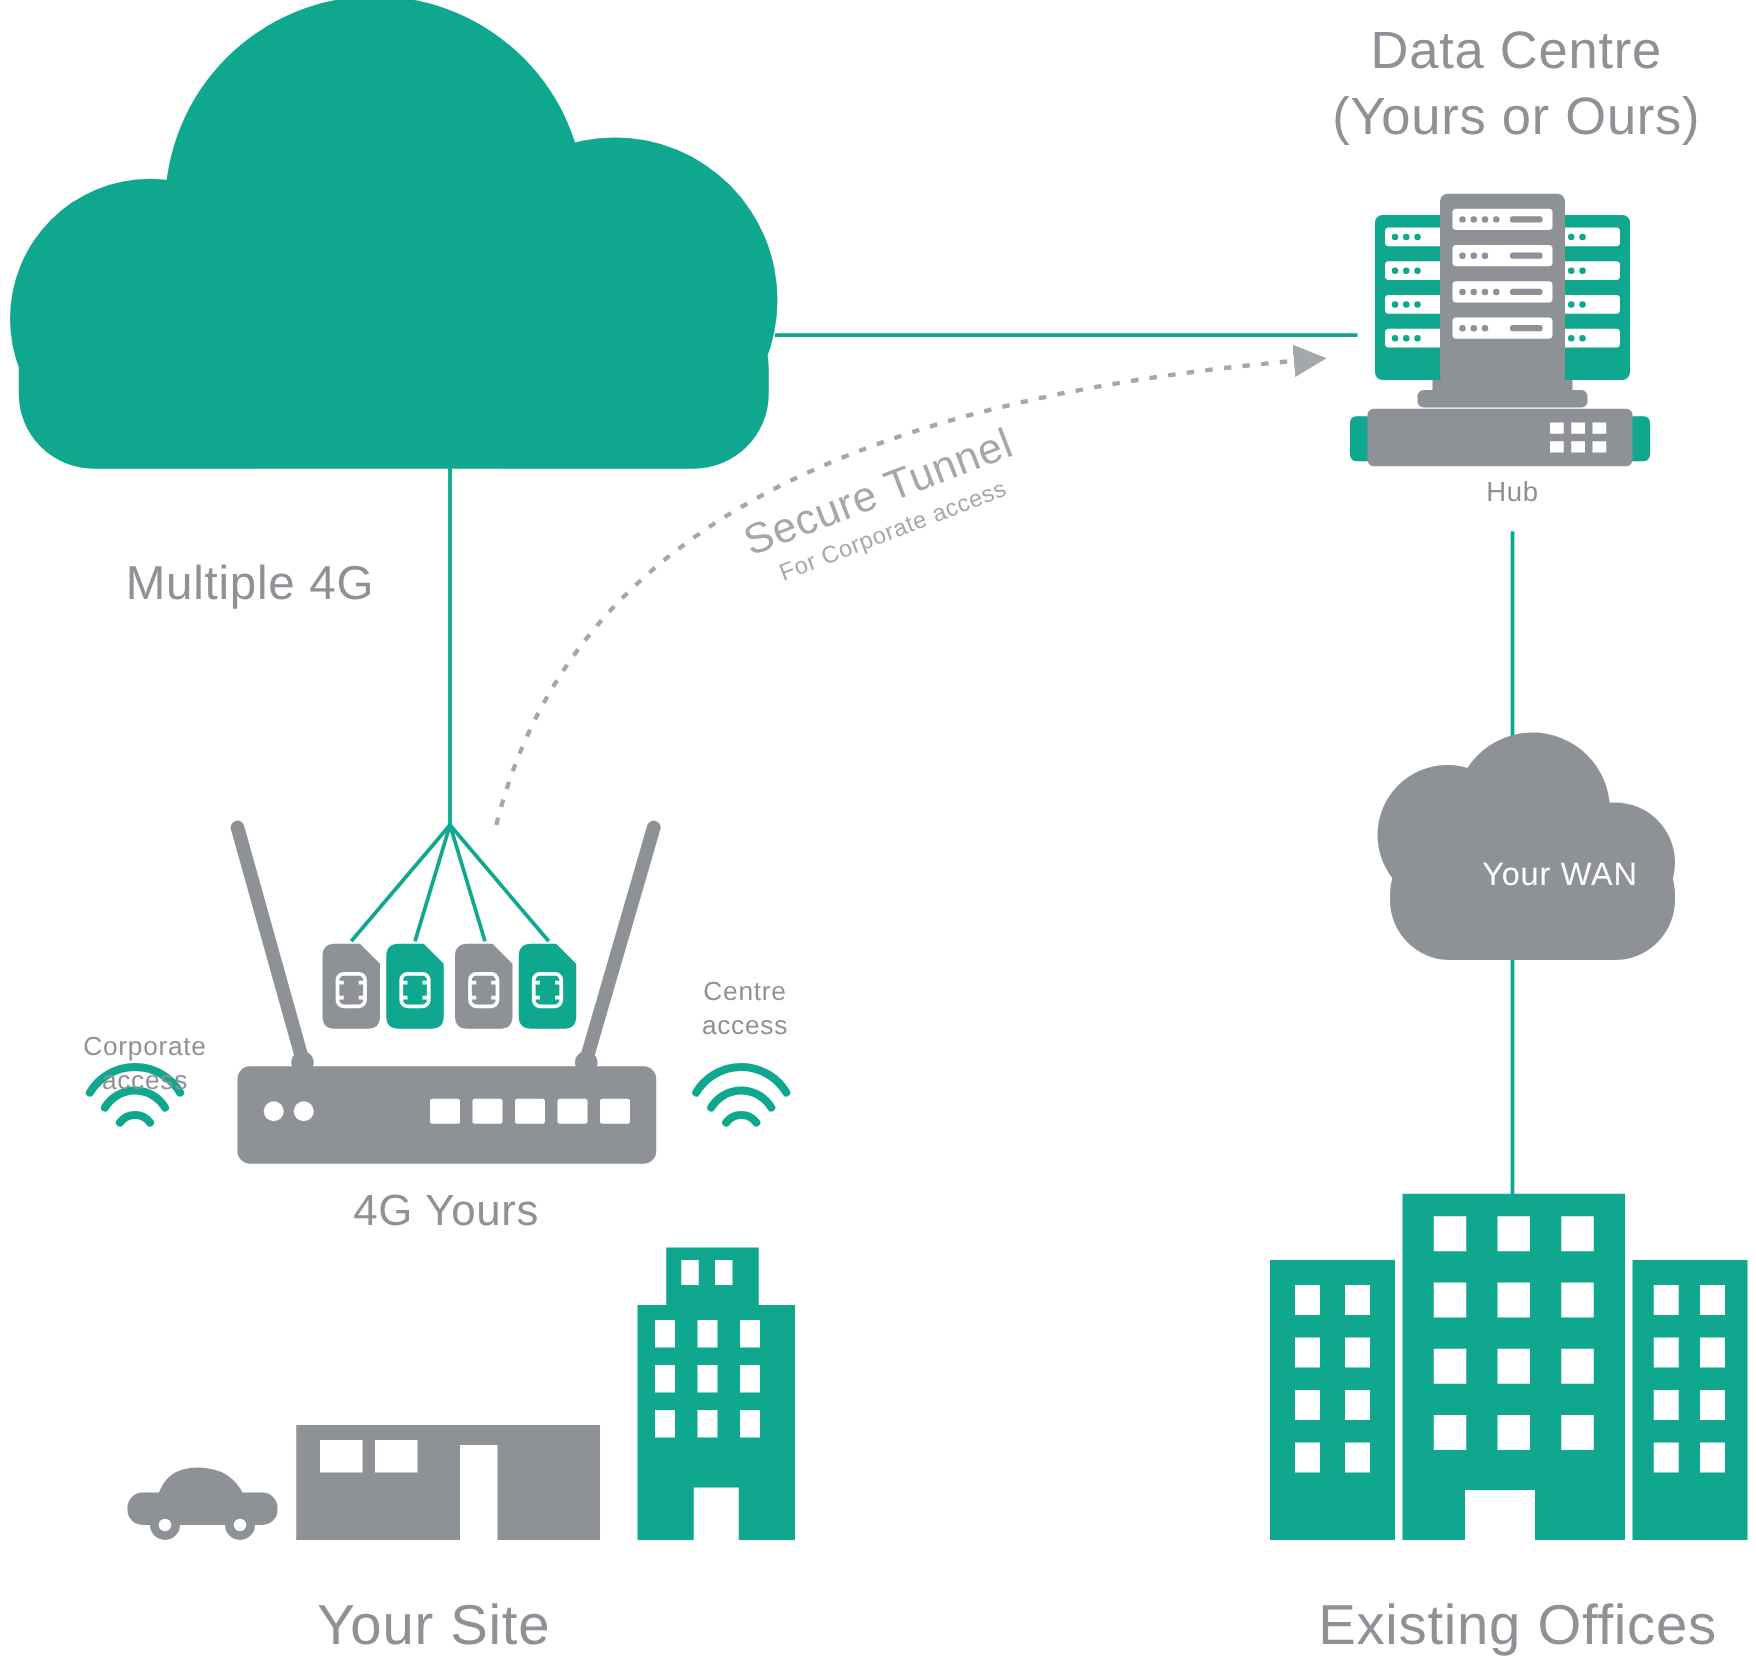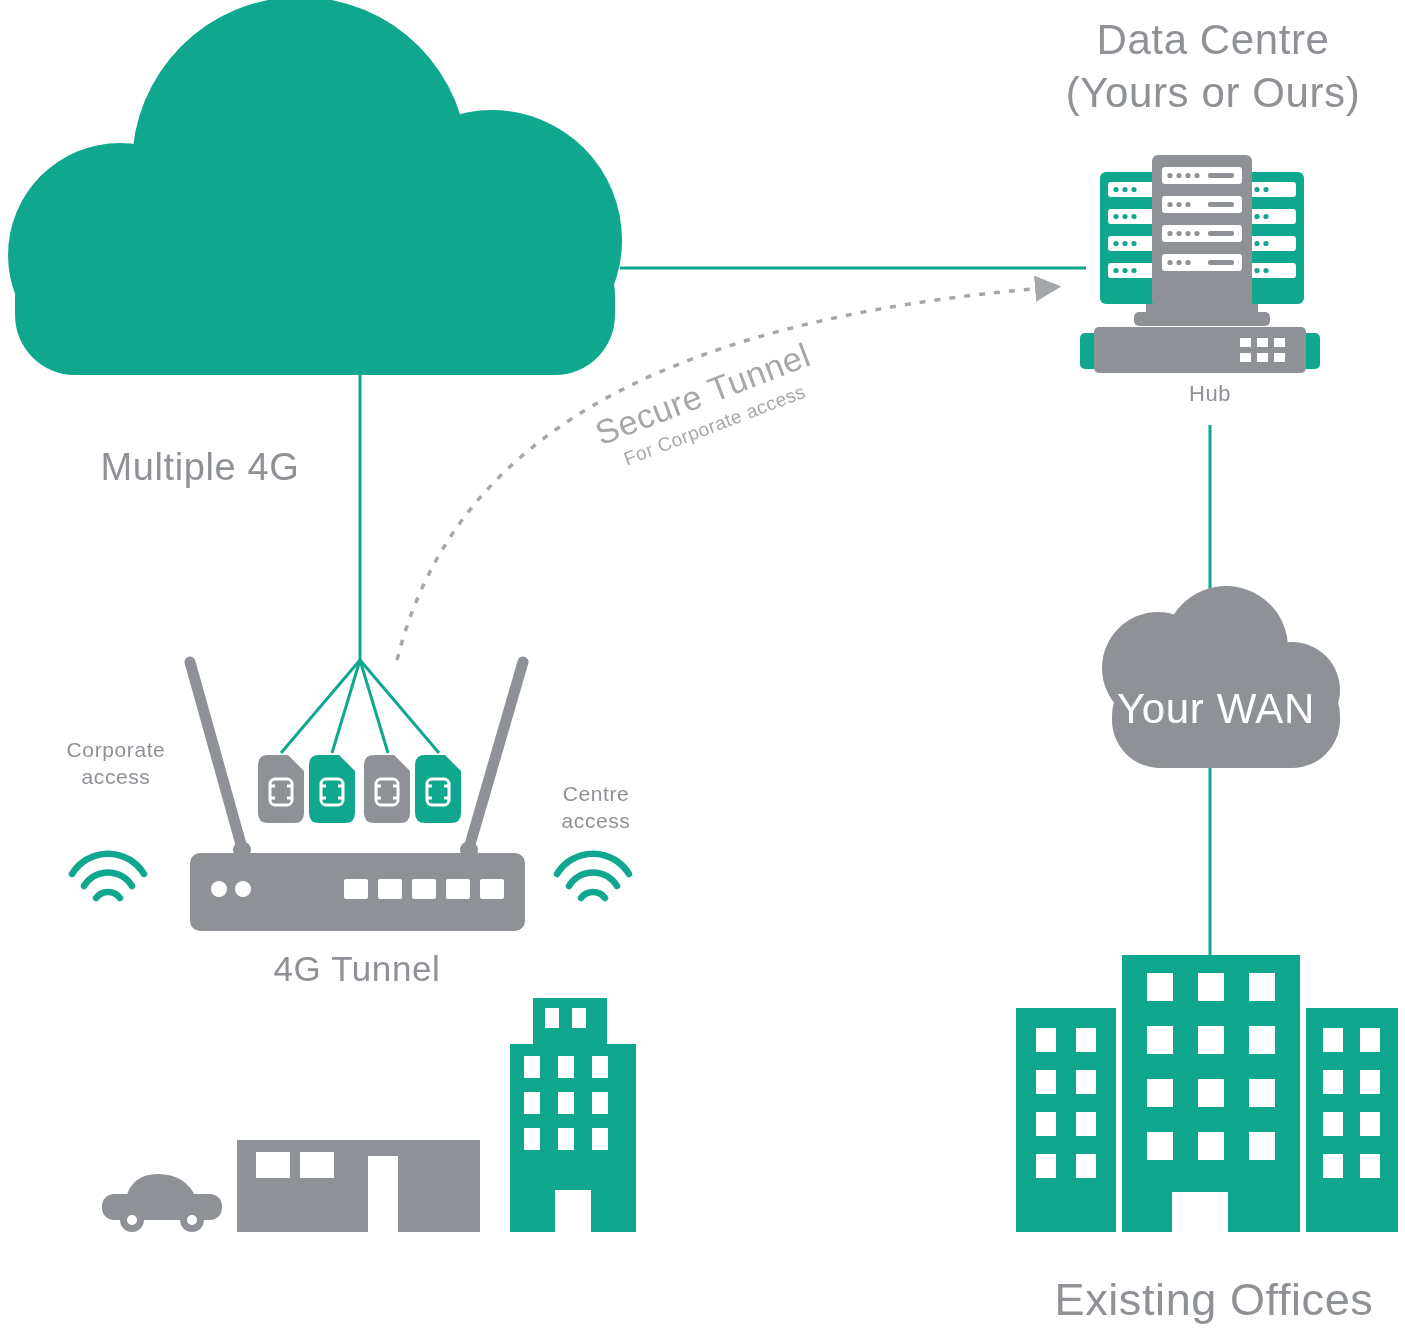--- a/index.html
+++ b/index.html
@@ -10,24 +10,24 @@
   .canvas{position:relative;width:1405px;height:1329px;font-family:"Liberation Sans",sans-serif}
   .canvas > svg{position:absolute;left:0;top:0}
   .label{position:absolute;text-align:center;color:var(--gray);letter-spacing:.6px;line-height:1.25}
   .lbl-mobile{left:110px;top:234px;width:400px;font-size:45px;color:var(--white)}
   .lbl-dc{left:1013px;top:14px;width:400px;font-size:42px}
   .lbl-hub{left:1130px;top:380px;width:160px;font-size:22px}
   .lbl-m4g{left:85px;top:444px;width:230px;font-size:38px}
   .lbl-tunnel{left:552px;top:372px;width:310px;transform:rotate(-21deg);color:var(--light-gray)}
   .lbl-tunnel .t1{font-size:34px;display:block}
   .lbl-tunnel .t2{font-size:19px;display:block;letter-spacing:.5px}
-  .lbl-corp{left:56px;top:736px;width:120px;font-size:21px;line-height:1.3}
+  .lbl-corp{left:56px;top:824px;width:120px;font-size:21px;line-height:1.3}
   .lbl-guest{left:536px;top:780px;width:120px;font-size:21px;line-height:1.3}
   .lbl-router{left:237px;top:947px;width:240px;font-size:35px}
-  .lbl-wan{left:1116px;top:683px;width:200px;font-size:42px;color:var(--white)}
+  .lbl-wan{left:1148px;top:683px;width:200px;font-size:26px;color:var(--white)}
   .lbl-site{left:197px;top:1272px;width:300px;font-size:45px}
   .lbl-off{left:1014px;top:1272px;width:400px;font-size:45px}
 </style>
 </head>
 <body>
 
 <div class="canvas">
 
   <svg width="1405" height="1329" viewBox="0 0 1405 1329">
     <defs>
@@ -299,19 +299,20 @@
   <div class="label lbl-m4g">Multiple 4G</div>
 
   <div class="label lbl-tunnel">
     <span class="t1">Secure Tunnel</span>
     <span class="t2">For Corporate access</span>
   </div>
 
   <div class="label lbl-corp">Corporate access</div>
   <div class="label lbl-guest">Centre access</div>
 
-  <div class="label lbl-router">4G Tunnel</div>
+  <div class="label lbl-router">4G Yours</div>
 
   <div class="label lbl-wan">Your WAN</div>
 
+  <div class="label lbl-site">Your Site</div>
   <div class="label lbl-off">Existing Offices</div>
 
 </div>
 
 </body></html>

